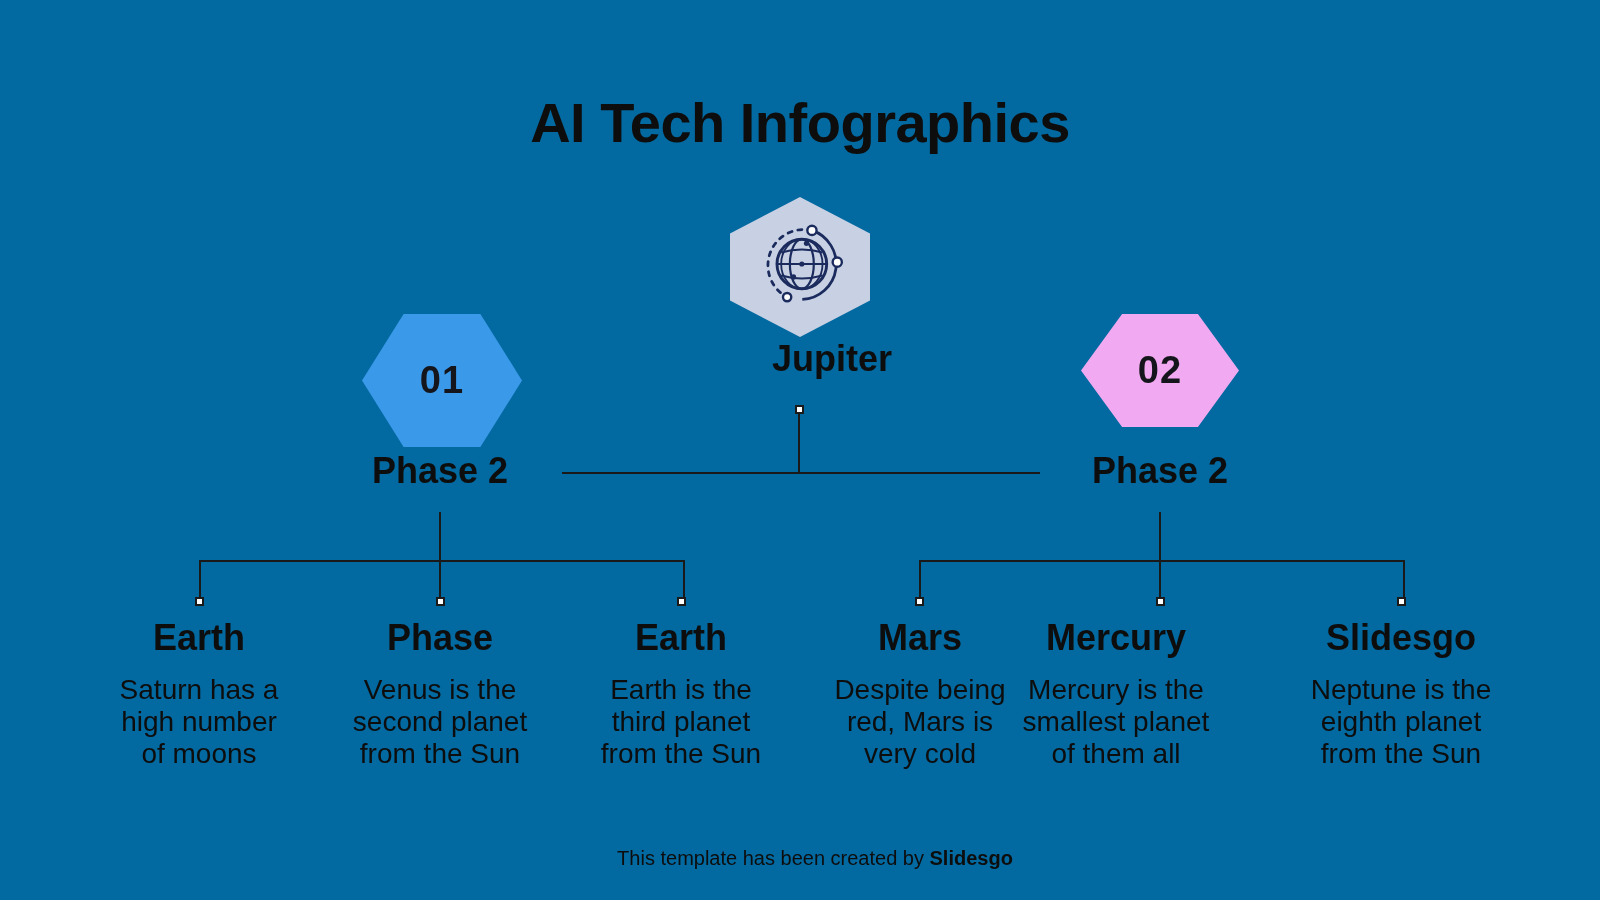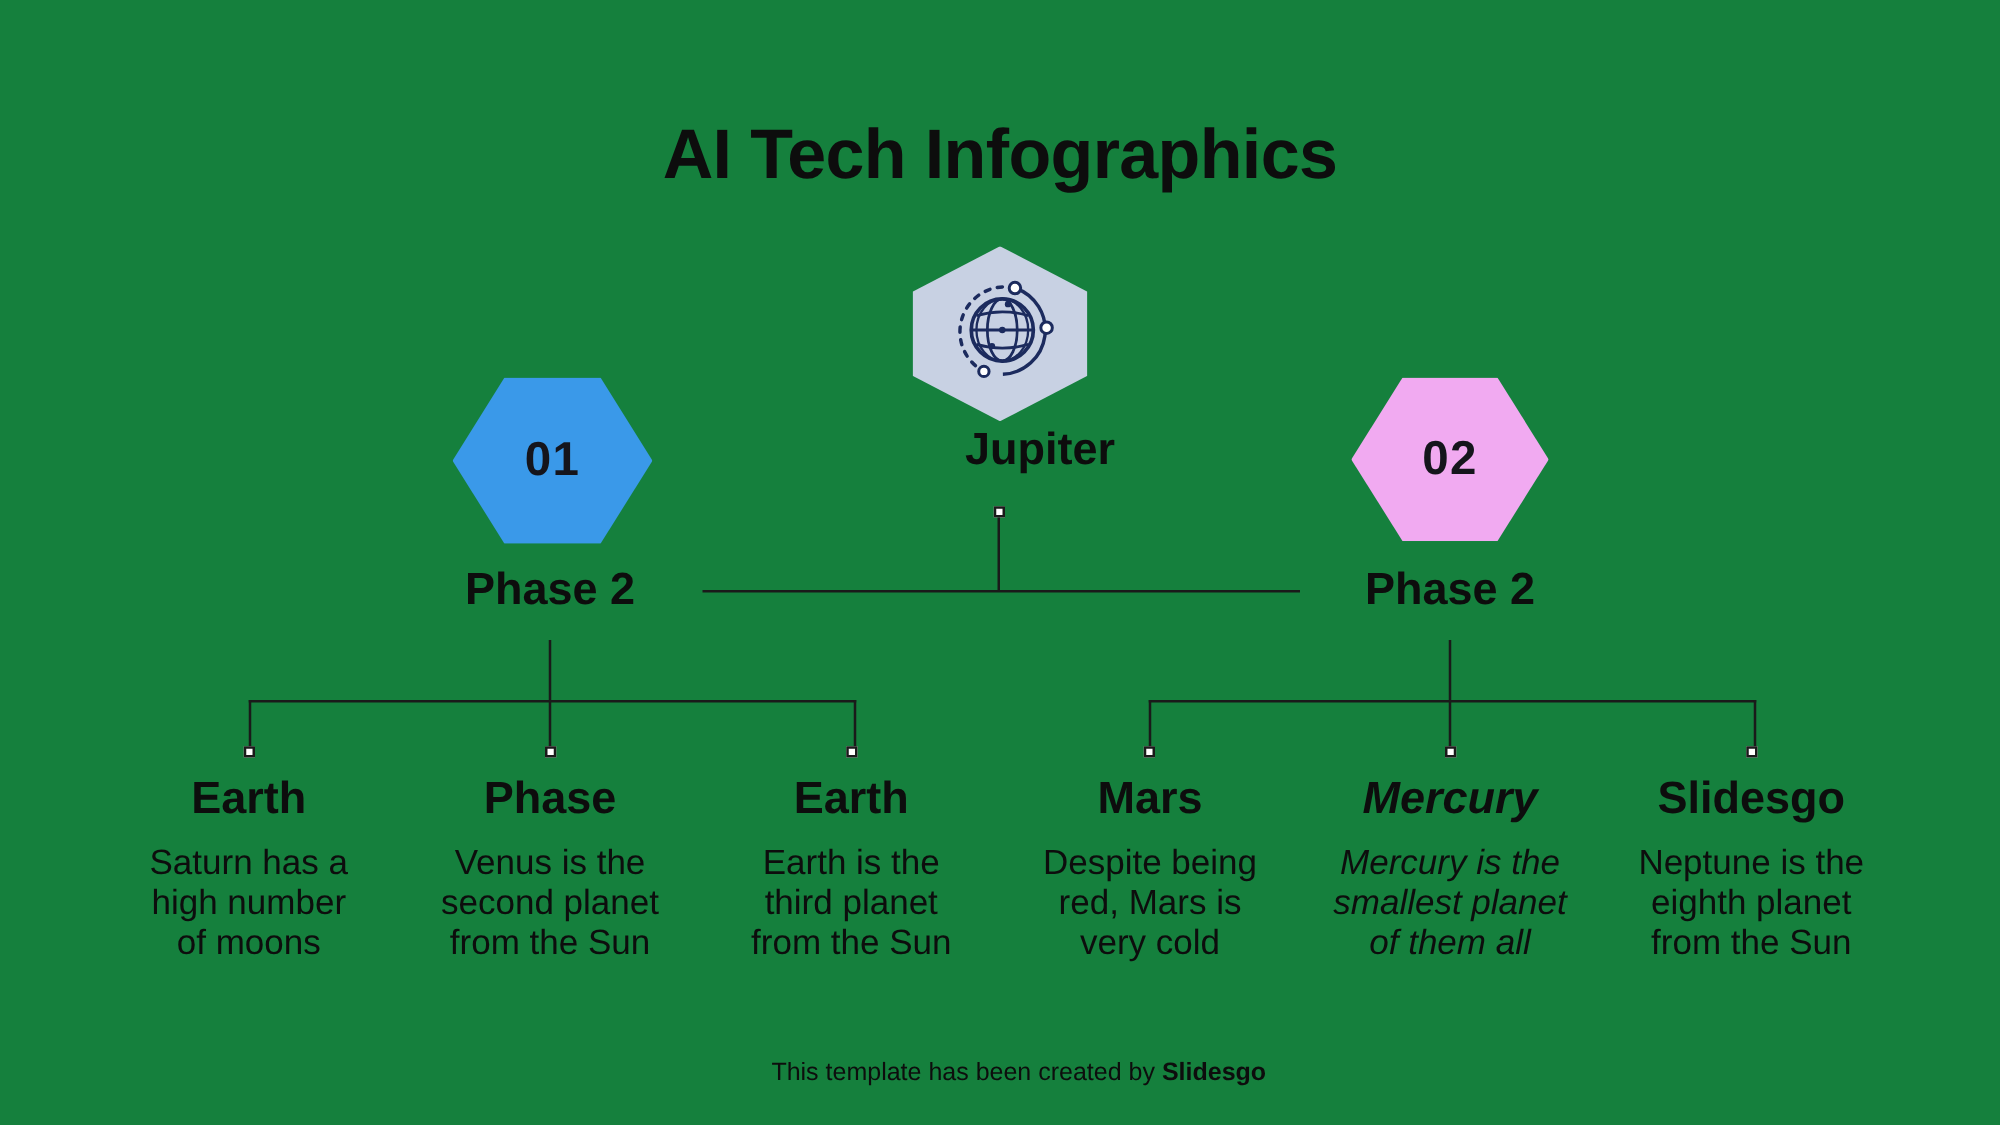--- a/index.html
+++ b/index.html
@@ -1,24 +1,24 @@
 <!DOCTYPE html>
 <html><head>
 <meta charset="utf-8">
 <style>
   html,body{margin:0;padding:0;background:#ffffff;}
-  .canvas{position:relative;width:1600px;height:900px;background:#15803d;overflow:hidden;
+  .canvas{position:relative;width:1600px;height:900px;background:#0369a1;overflow:hidden;
           font-family:"Liberation Sans","DejaVu Sans",sans-serif;color:#0d0d0d;}
   .abs{position:absolute;}
   .slide-title{left:0;top:90px;width:1600px;text-align:center;
                font-size:56px;font-weight:700;letter-spacing:-.5px;}
   
   .hex{display:flex;align-items:center;justify-content:center;}
   .hex-pointy{clip-path:polygon(50% 0%,100% 26%,100% 74%,50% 100%,0% 74%,0% 26%);}
-  .hex-flat{clip-path:polygon(26% 0%,74% 0%,100% 50%,74% 100%,26% 100%,0% 50%);}
+  .hex-flat{clip-path:polygon(26% 0%,74% 0%,100% 50%,74% 100%,26% 100%,0% 50%);margin-top:12px;}
   .hex-number{font-size:38px;font-weight:700;color:#15151c;letter-spacing:1px;}
   
   .node-label{width:200px;text-align:center;font-size:36px;font-weight:700;line-height:38px;}
   
   .h-line{height:2px;background:#1a1a1a;}
   .v-line{width:2px;background:#1a1a1a;}
   .bracket{border-top:2px solid #1a1a1a;border-left:2px solid #1a1a1a;border-right:2px solid #1a1a1a;}
   .node-square{width:9px;height:9px;background:#ffffff;border:2px solid #1a1a1a;box-sizing:border-box;}
   
   .planet{width:240px;top:618px;text-align:center;}
@@ -64,21 +64,21 @@
 
   <div class="abs node-square" style="left:795px;top:405px;"></div>
   <div class="abs v-line" style="left:798px;top:414px;height:59px;"></div>
   <div class="abs h-line" style="left:562px;top:472px;width:478px;"></div>
 
   <div class="abs hex hex-flat" style="left: 362px; top: 302px; width: 160px; height: 133px; background: rgb(58, 153, 233);">
     <span class="hex-number">01</span>
   </div>
   <div class="abs node-label" style="left:340px;top:452px;">Phase 2</div>
 
-  <div class="abs hex hex-flat" style="left: 1081px; top: 302px; width: 158px; height: 131px; background: rgb(241, 170, 241);">
+  <div class="abs hex hex-flat" style="left: 1081px; top: 302px; width: 158px; height: 113px; background: rgb(241, 170, 241);">
     <span class="hex-number">02</span>
   </div>
   <div class="abs node-label" style="left:1060px;top:452px;">Phase 2</div>
 
   <div class="abs v-line" style="left:439px;top:512px;height:86px;"></div>
   <div class="abs bracket" style="left:199px;top:560px;width:482px;height:37px;"></div>
   <div class="abs node-square" style="left:195px;top:597px;"></div>
   <div class="abs node-square" style="left:436px;top:597px;"></div>
   <div class="abs node-square" style="left:677px;top:597px;"></div>
 
@@ -105,21 +105,21 @@
     <div class="planet-desc">Earth is the
 third planet
 from the Sun</div>
   </div>
   <div class="abs planet" style="left:800px;">
     <div class="planet-name">Mars</div>
     <div class="planet-desc">Despite being
 red, Mars is
 very cold</div>
   </div>
-  <div class="abs planet" style="left:1040px;font-style:italic;">
+  <div class="abs planet" style="left:996px;">
     <div class="planet-name">Mercury</div>
     <div class="planet-desc">Mercury is the
 smallest planet
 of them all</div>
   </div>
   <div class="abs planet" style="left:1281px;">
     <div class="planet-name">Slidesgo</div>
     <div class="planet-desc">Neptune is the
 eighth planet
 from the Sun</div>

